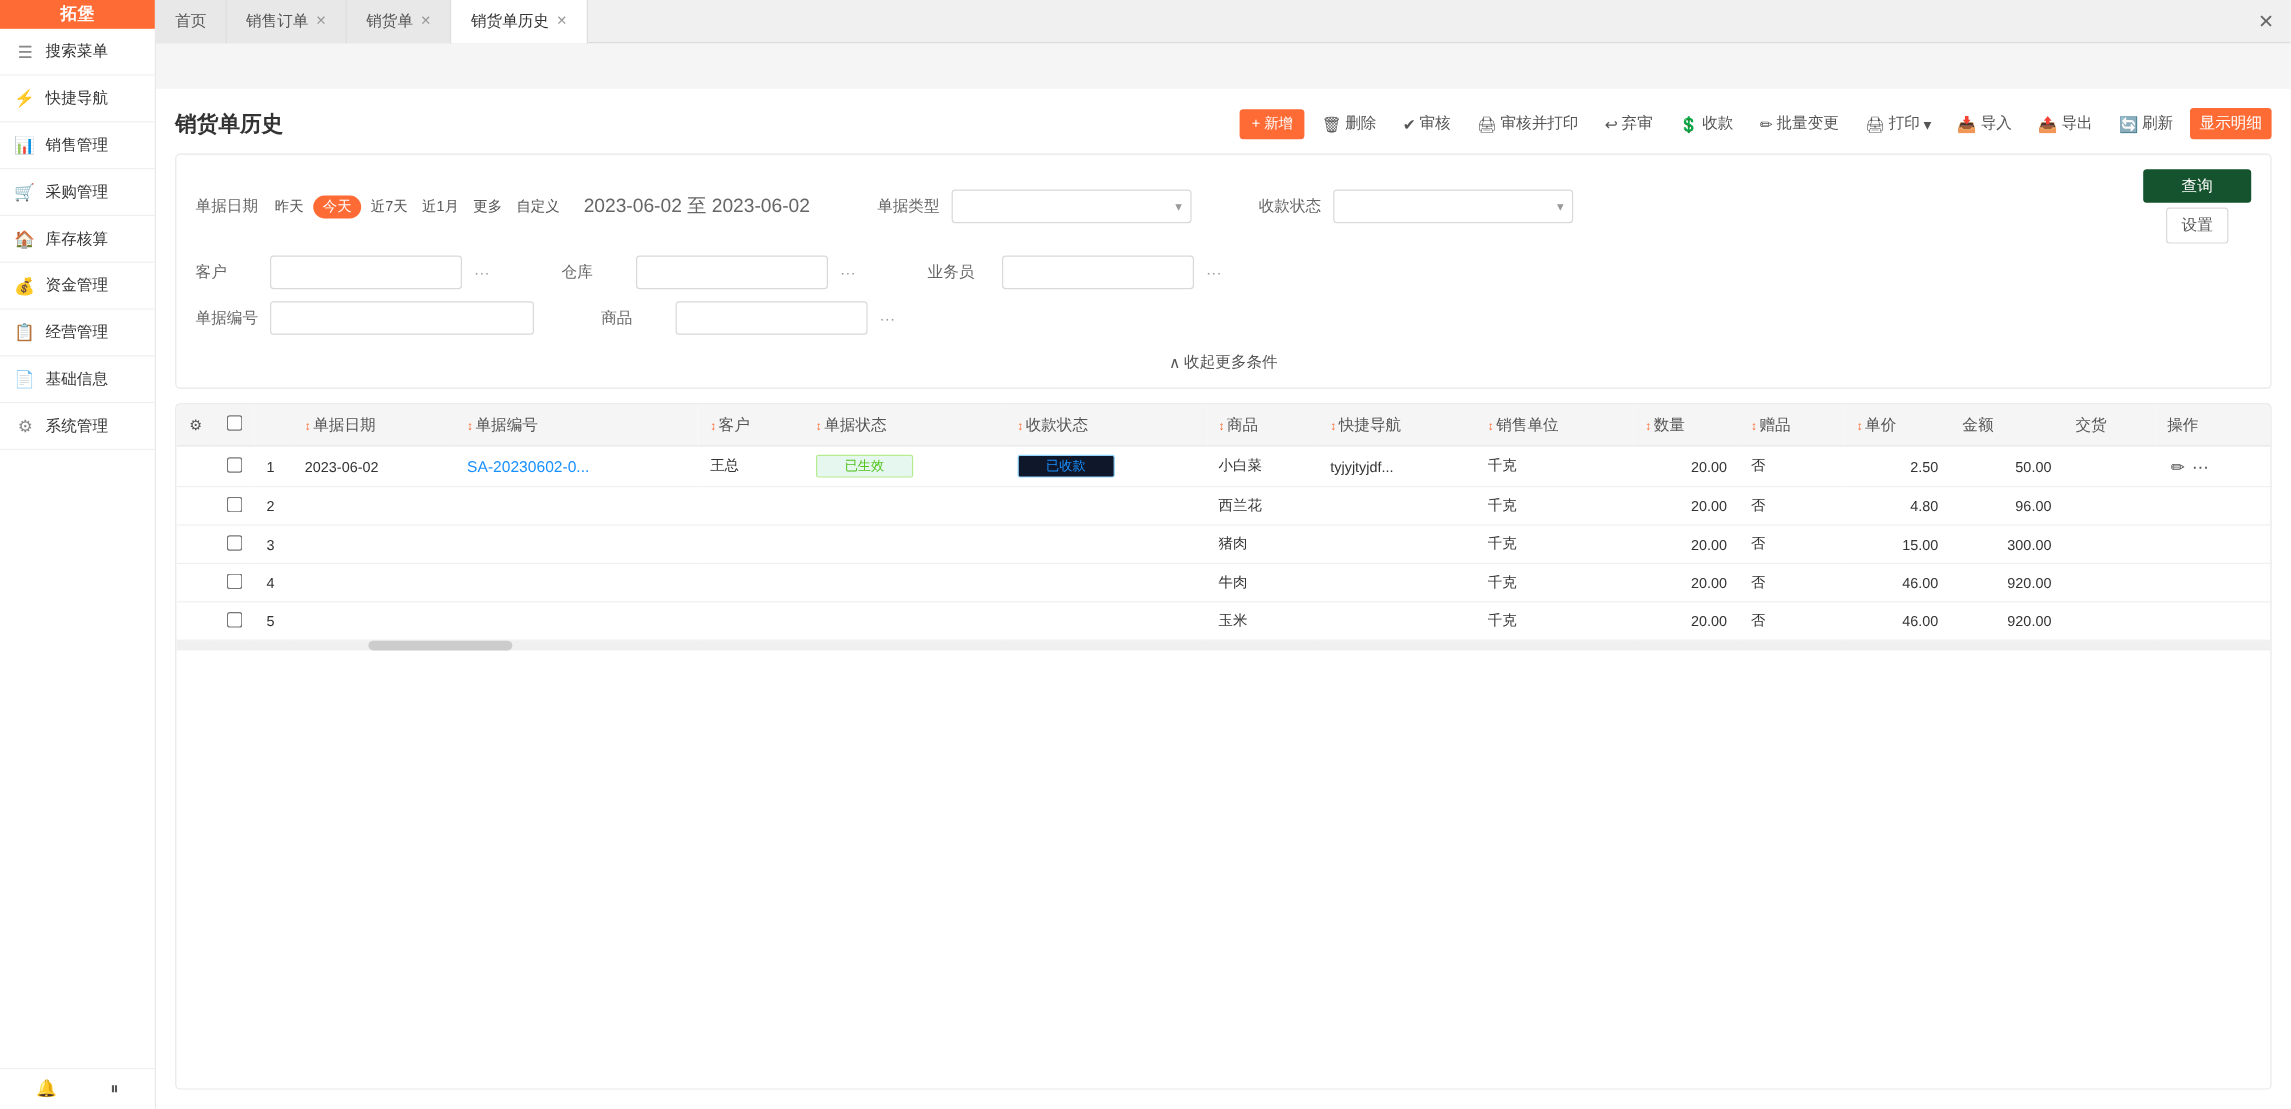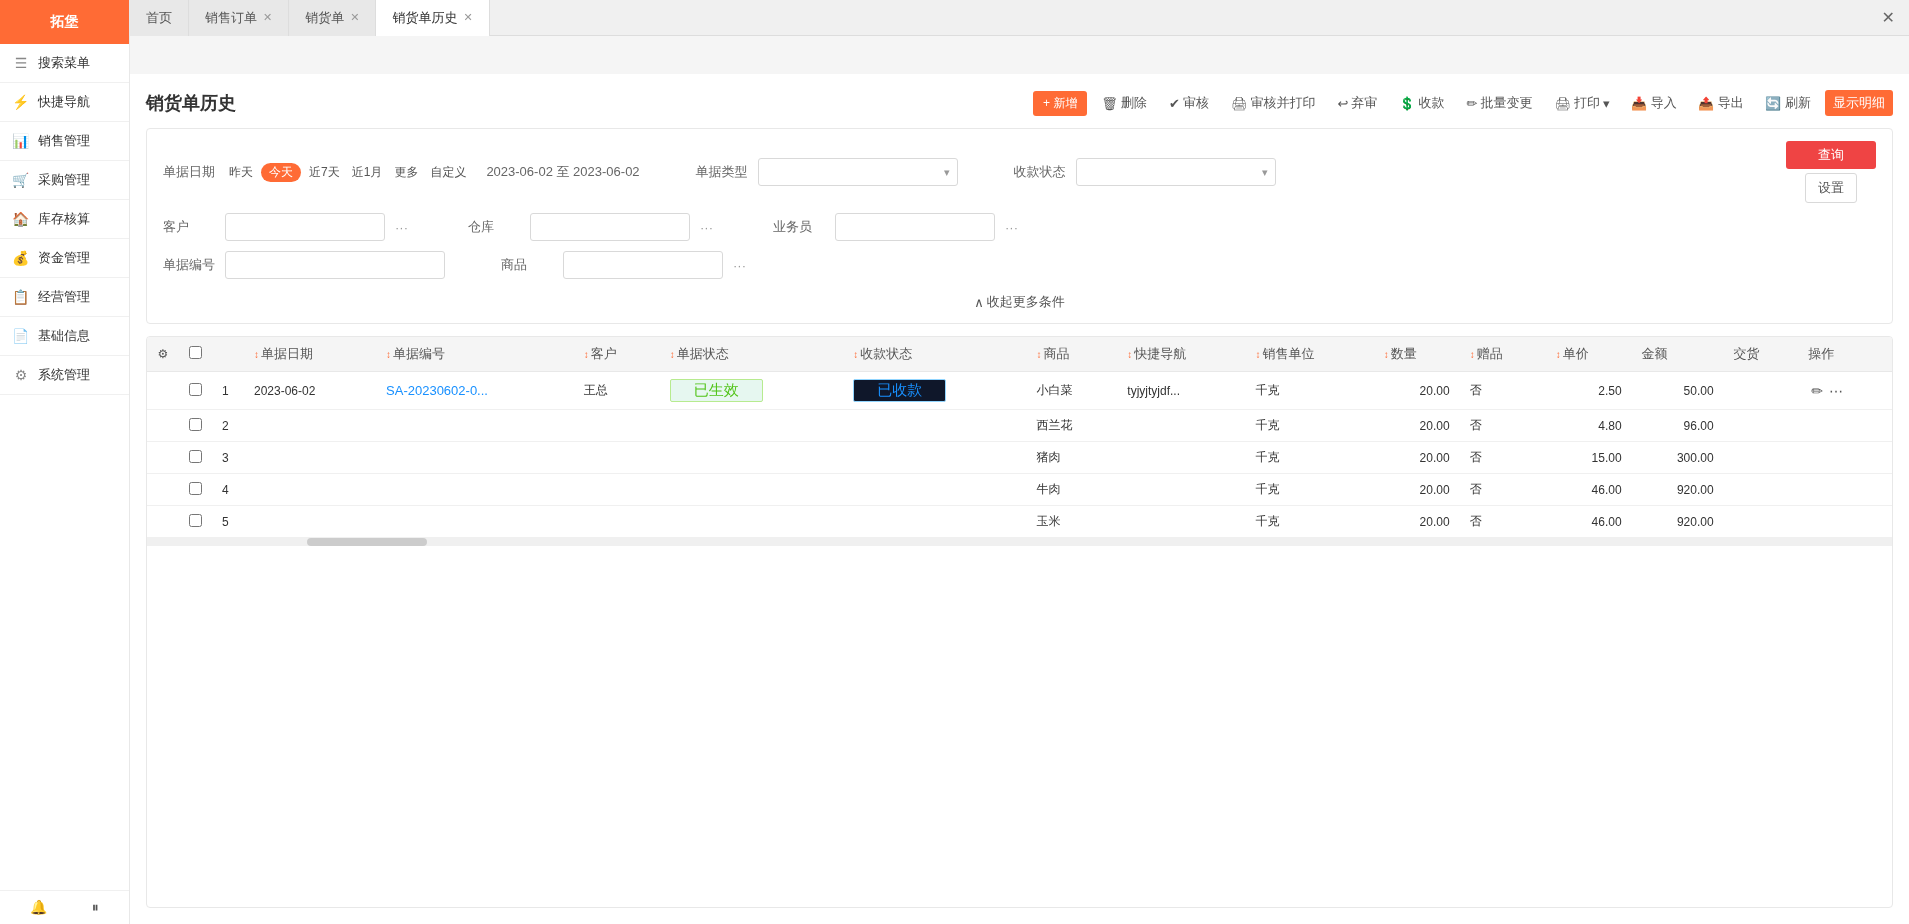--- a/index.html
+++ b/index.html
@@ -8,21 +8,21 @@
     
     .sidebar {
       width: 130px;
       background: #fff;
       border-right: 1px solid #e8e8e8;
       display: flex;
       flex-direction: column;
       flex-shrink: 0;
     }
     .sidebar-logo {
-      height: 44px;
+      height: 24px;
       background: #ff6b35;
       display: flex;
       align-items: center;
       justify-content: center;
       color: #fff;
       font-size: 14px;
       font-weight: bold;
     }
     .sidebar-item {
       display: flex;
@@ -222,40 +222,40 @@
       font-size: 12px;
     }
     .date-shortcut .active-date {
       background: #ff6b35;
       color: #fff;
       border-radius: 10px;
       padding: 1px 8px;
     }
     .date-range {
       color: #666;
-      font-size: 13px;
+      font-size: 16px;
       text-align: right;
     }
     .ellipsis-btn {
       color: #999;
       cursor: pointer;
       padding: 0 4px;
     }
     .collapse-btn {
       color: #555;
       cursor: pointer;
       display: flex;
       align-items: center;
       gap: 3px;
       font-size: 12px;
       margin-top: 4px;
     }
 
     .query-btn {
-      background: #ef4444;
+      background: #14532d;
       color: #fff;
       border: none;
       border-radius: 3px;
       padding: 5px 32px;
       cursor: pointer;
       font-size: 13px;
     }
     .settings-btn {
       background: #fff;
       color: #555;
@@ -299,21 +299,21 @@
     }
     .th-settings {
       width: 32px;
       text-align: center;
     }
     .th-checkbox { width: 32px; }
     .badge {
       display: inline-block;
       border-radius: 2px;
       padding: 1px 23px;
-      font-size: 15px;
+      font-size: 11px;
     }
     .badge-green { background: #e6f7f0; color: #52c41a; border: 1px solid #b7eb8f; }
     .badge-blue { background: #0f172a; color: #1890ff; border: 1px solid #91d5ff; }
     .link-text { color: #1890ff; cursor: pointer; text-decoration: none; }
     .op-icon { color: #555; cursor: pointer; font-size: 14px; margin: 0 3px; }
 
     
     .table-footer {
       background: #fffbe6;
       border-top: 1px solid #e8e8e8;

